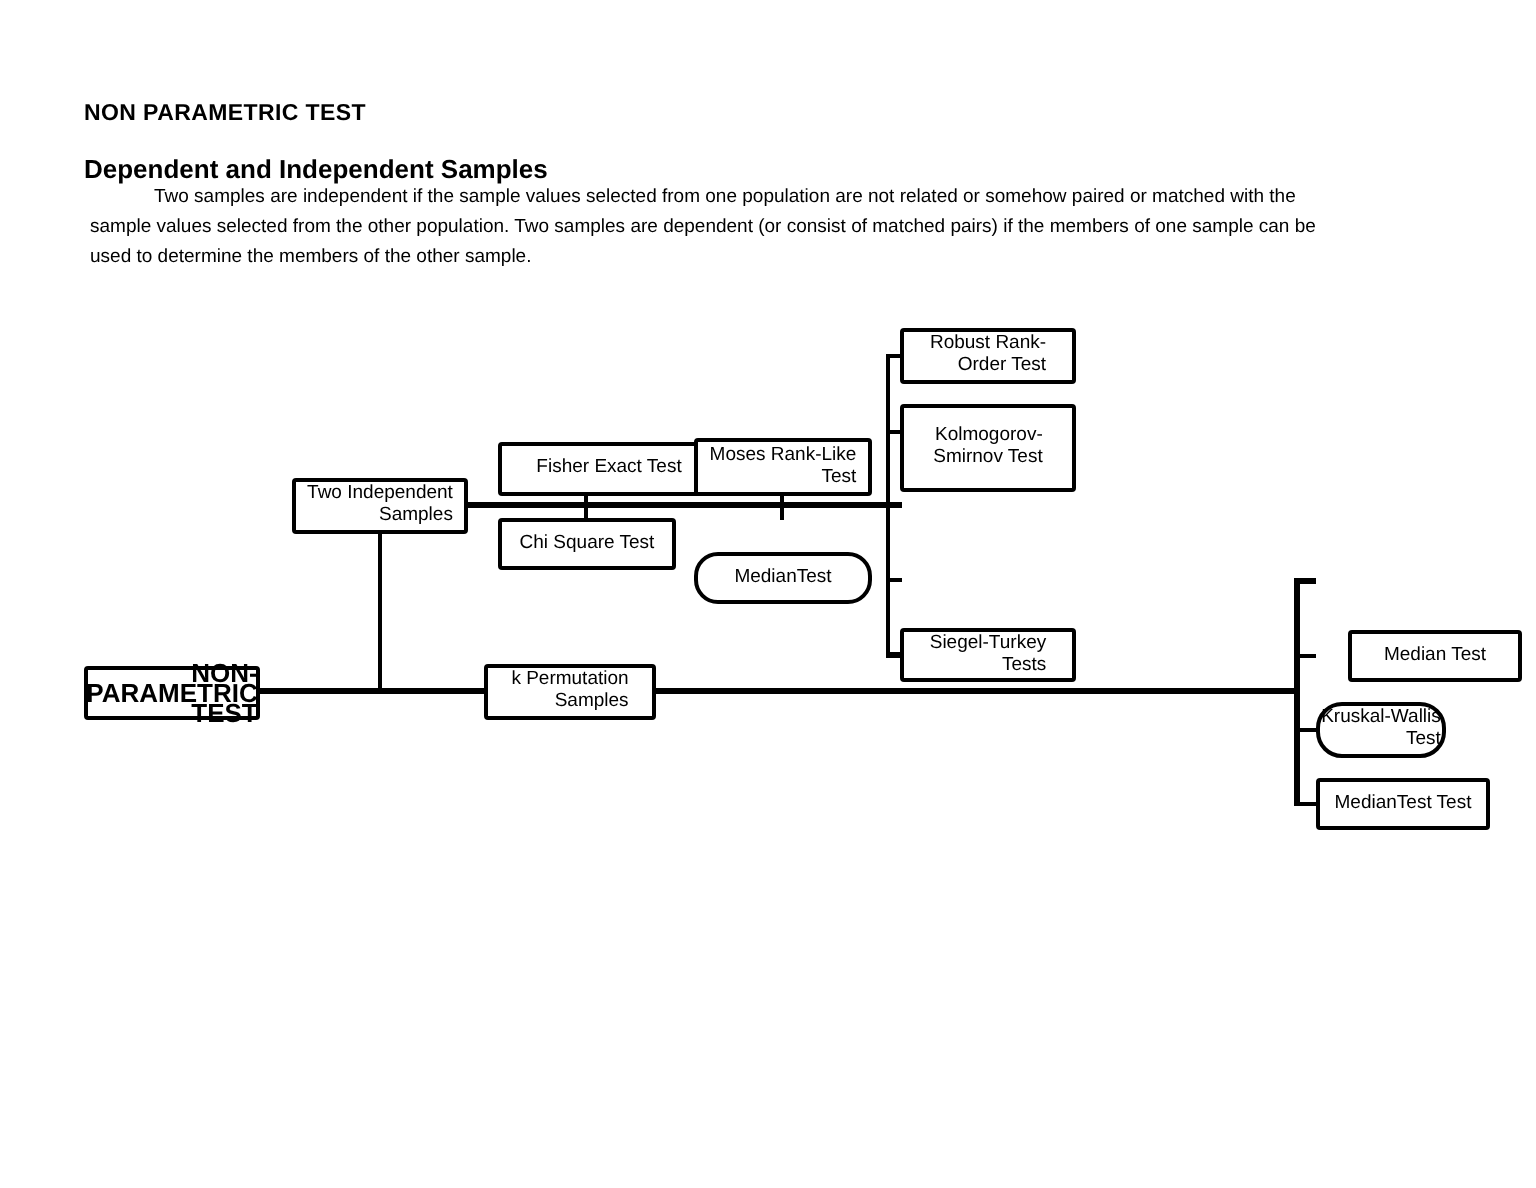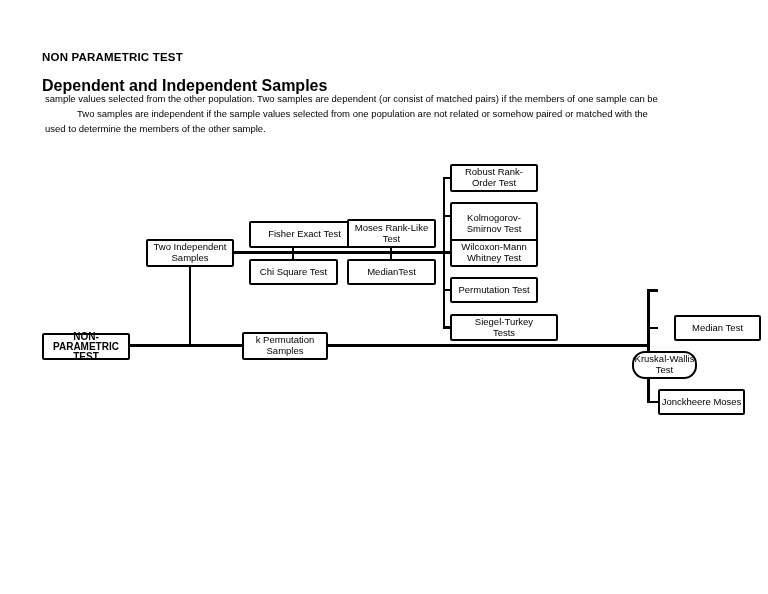--- a/index.html
+++ b/index.html
@@ -13,59 +13,59 @@
   }
   .page { position: absolute; inset: 0; background: #ffffff; }
 
   .doc-title {
     position: absolute; left: 30px; top: 39px;
     font-size: 11.5px; font-weight: 700; letter-spacing: 0.2px;
     white-space: nowrap;
   }
   .section-heading {
     position: absolute; left: 30px; top: 65px;
-    font-size: 16px; font-weight: 700;
+    font-size: 13px; font-weight: 700;
     white-space: nowrap;
   }
   .para {
     position: absolute; left: 30px; top: 78px; width: 710px;
     font-size: 9.5px; line-height: 12.2px;
   }
   .para .pline { white-space: nowrap; }
   .para .pline.indent { padding-left: 32px; }
 
   
   .node {
     position: absolute;
     background: #ffffff;
     border: 2px solid #000000;
     border-radius: 2px;
     display: flex; align-items: center; justify-content: center;
-    text-align: center;
+    text-align: right;
     font-size: 9.5px; line-height: 10.8px;
     white-space: pre-line;
     z-index: 2;
   }
-  .node.bold { font-weight: 700; font-size: 10px; line-height: 10px; }
+  .node.bold { font-weight: 700; font-size: 13px; line-height: 10px; }
 
   .b-npt     { left: 30px;  top: 321px; width: 88px; height: 27px; }
   .b-twoind  { left: 134px; top: 227px; width: 88px; height: 28px; }
   .b-kind    { left: 230px; top: 320px; width: 86px; height: 28px; }
   .b-fisher  { left: 237px; top: 209px; width: 111px; height: 27px; }
   .b-chimid  { left: 237px; top: 247px; width: 89px; height: 26px; }
   .b-moses   { left: 335px; top: 207px; width: 89px; height: 29px; }
-  .b-medmid  { left: 335px; top: 247px; width: 89px; height: 26px; }
+  .b-medmid  { left: 335px; top: 264px; width: 89px; height: 26px; border-radius: 12px; }
   .b-robust  { left: 438px; top: 152px; width: 88px; height: 28px; }
   .b-kolmo   { left: 438px; top: 190px; width: 88px; height: 44px; }
   .b-wilcox  { left: 438px; top: 227px; width: 88px; height: 28px; }
   .b-permut  { left: 438px; top: 265px; width: 88px; height: 26px; }
-  .b-siegel  { left: 438px; top: 302px; width: 108px; height: 27px; }
+  .b-siegel  { left: 438px; top: 302px; width: 88px; height: 27px; }
   .b-chir    { left: 646px; top: 266px; width: 87px; height: 25px; }
   .b-medr    { left: 662px; top: 303px; width: 87px; height: 26px; }
-  .b-kruskal { left: 620px; top: 339px; width: 65px; height: 28px; border-radius: 13px; }
+  .b-kruskal { left: 646px; top: 339px; width: 65px; height: 28px; border-radius: 13px; }
   .b-jonck   { left: 646px; top: 377px; width: 87px; height: 26px; }
 
   
   .cline { position: absolute; background: #000000; z-index: 1; }
   .ln-main1   { left: 116px;   top: 332px; width: 116px;  height: 2.5px; }
   .ln-main2   { left: 314px;   top: 332px; width: 324px;  height: 2.5px; }
   .ln-drop    { left: 176.5px; top: 252px; width: 2.5px;  height: 82px;  }
   .ln-branch  { left: 221px;   top: 239px; width: 218px;  height: 2.5px; }
   .ln-fishtick{ left: 279.5px; top: 234px; width: 2.5px;  height: 14px;  }
   .ln-mosetick{ left: 377.5px; top: 234px; width: 2.5px;  height: 14px;  }
@@ -82,22 +82,22 @@
 </style>
 </head>
 <body>
 
 <div class="page">
 
   <div class="doc-title">NON PARAMETRIC TEST</div>
   <div class="section-heading">Dependent and Independent Samples</div>
 
   <div class="para">
+    <div class="pline indent">Two samples are independent if the sample values selected from one population are not related or somehow paired or matched with the</div>
     <div class="pline">sample values selected from the other population. Two samples are dependent (or consist of matched pairs) if the members of one sample can be</div>
-    <div class="pline indent">Two samples are independent if the sample values selected from one population are not related or somehow paired or matched with the</div>
     <div class="pline">used to determine the members of the other sample.</div>
   </div>
 
   <div class="cline ln-main1"></div>
   <div class="cline ln-main2"></div>
   <div class="cline ln-drop"></div>
   <div class="cline ln-branch"></div>
   <div class="cline ln-fishtick"></div>
   <div class="cline ln-mosetick"></div>
   <div class="cline ln-midv"></div>
@@ -119,23 +119,20 @@
 Samples</div>
   <div class="node b-fisher">Fisher Exact Test</div>
   <div class="node b-chimid">Chi Square Test</div>
   <div class="node b-moses">Moses Rank-Like
 Test</div>
   <div class="node b-medmid">MedianTest</div>
   <div class="node b-robust">Robust Rank-
 Order Test</div>
   <div class="node b-kolmo">Kolmogorov-
 Smirnov Test</div>
-  <div class="node b-wilcox">Wilcoxon-Mann
-Whitney Test</div>
-  <div class="node b-permut">Permutation Test</div>
   <div class="node b-siegel">Siegel-Turkey
 Tests</div>
   <div class="node b-medr">Median Test</div>
   <div class="node b-kruskal">Kruskal-Wallis
 Test</div>
-  <div class="node b-jonck">Jonckheere Moses</div>
+  <div class="node b-jonck">MedianTest Test</div>
 
 </div>
 
 </body></html>

